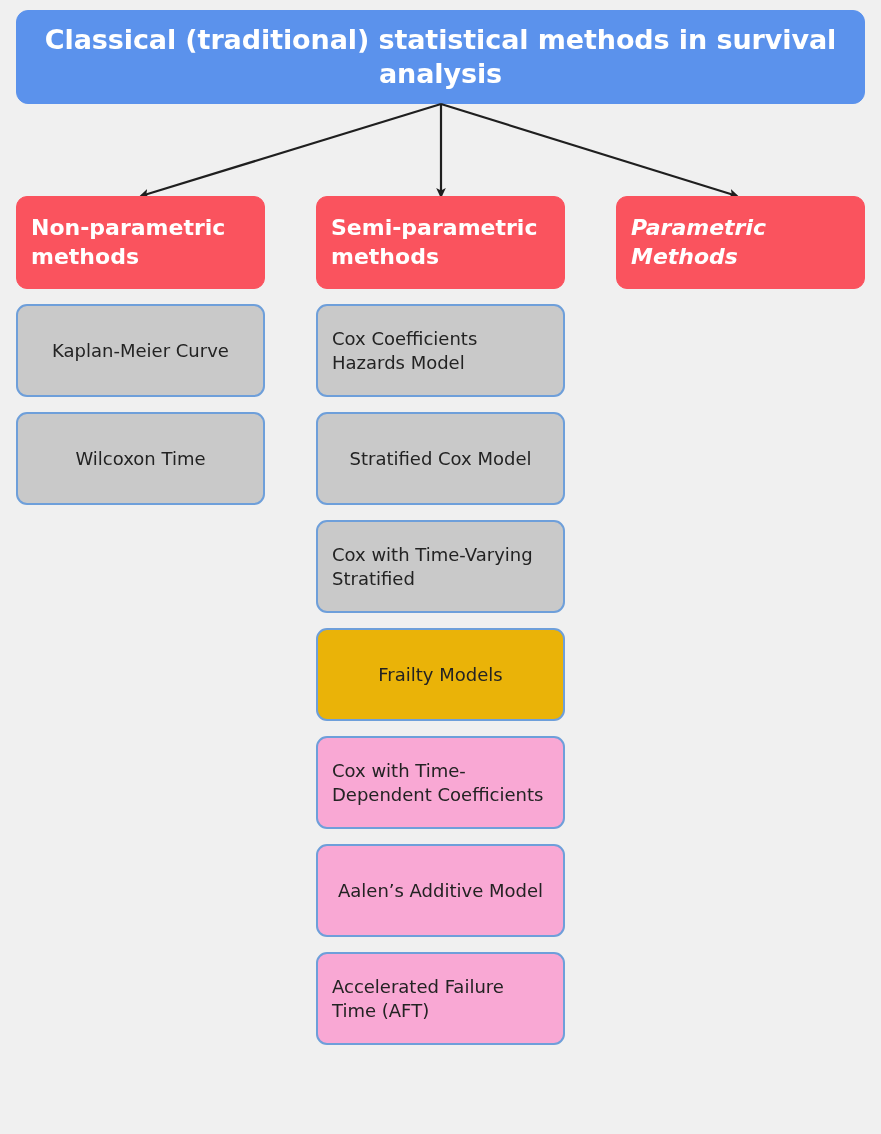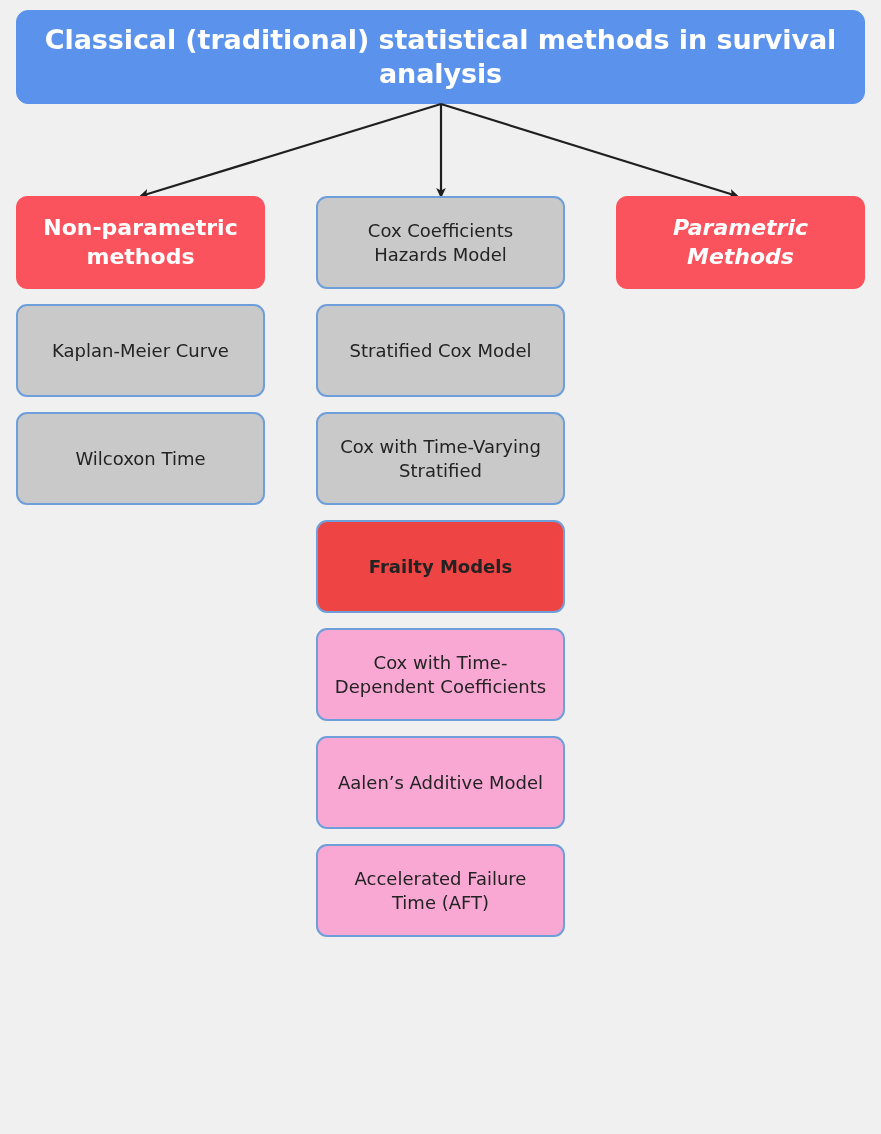--- a/index.html
+++ b/index.html
@@ -69,21 +69,20 @@
 
   
   .node {
     box-sizing: border-box;
     width: 249px;
     height: 93px;
     border-radius: 11px;
     display: flex;
     align-items: center;
     justify-content: center;
-    text-align: center;
     padding: 0 14px;
     margin-bottom: 15px;
     line-height: 1.28;
   }
 
   .node.category {
     background: #FA535E;
     border: 1px solid #FA535E;
     color: #ffffff;
     font-size: 22px;
@@ -99,23 +98,23 @@
 
   .node.leaf.filled {
     background: #C9C9C9;
   }
 
   .node.leaf.hollow {
     background: #f9a8d4;
   }
 
   .node.leaf.selected {
-    background: #ef4444;
+    background: #eab308;
     border: 2px solid #6E9FDA;
-    font-weight: bold;
+    font-weight: normal;
   }
 </style>
 </head>
 <body>
 
 <div id="diagram">
 
   <div class="root-node">
     <span class="root-label">Classical (traditional) statistical methods in survival analysis</span>
   </div>
@@ -138,20 +137,23 @@
         <span>Non-parametric methods</span>
       </div>
       <div class="node leaf filled">
         <span>Kaplan-Meier Curve</span>
       </div>
       <div class="node leaf filled">
         <span>Wilcoxon Time</span>
       </div>
     </div>
   <div class="column col-1">
+      <div class="node category">
+        <span>Semi-parametric methods</span>
+      </div>
       <div class="node leaf filled">
         <span>Cox Coefficients Hazards Model</span>
       </div>
       <div class="node leaf filled">
         <span>Stratified Cox Model</span>
       </div>
       <div class="node leaf filled">
         <span>Cox with Time-Varying Stratified</span>
       </div>
       <div class="node leaf selected">

